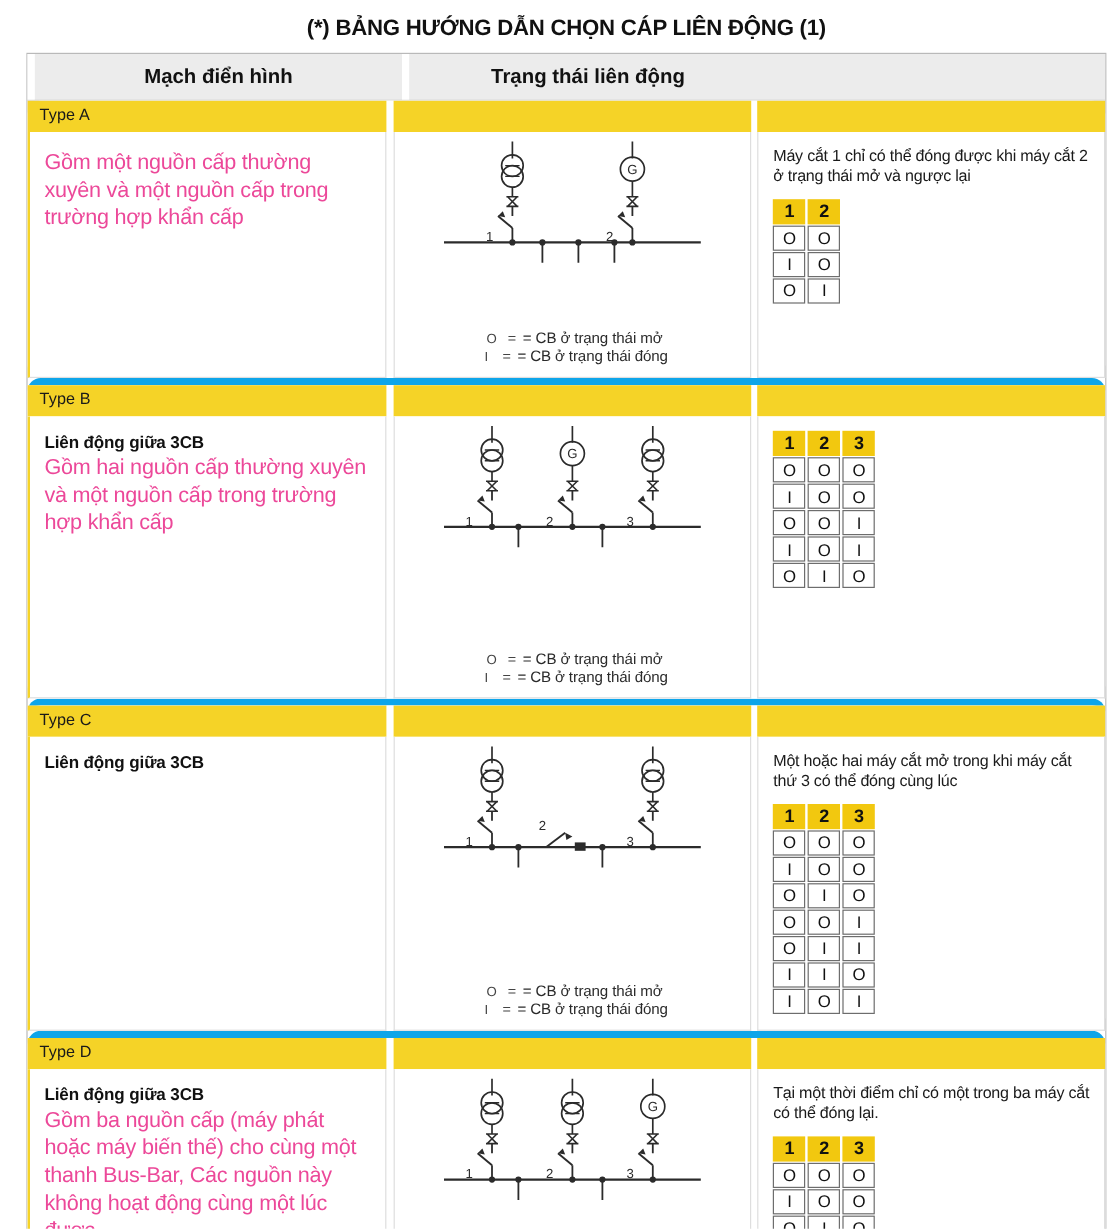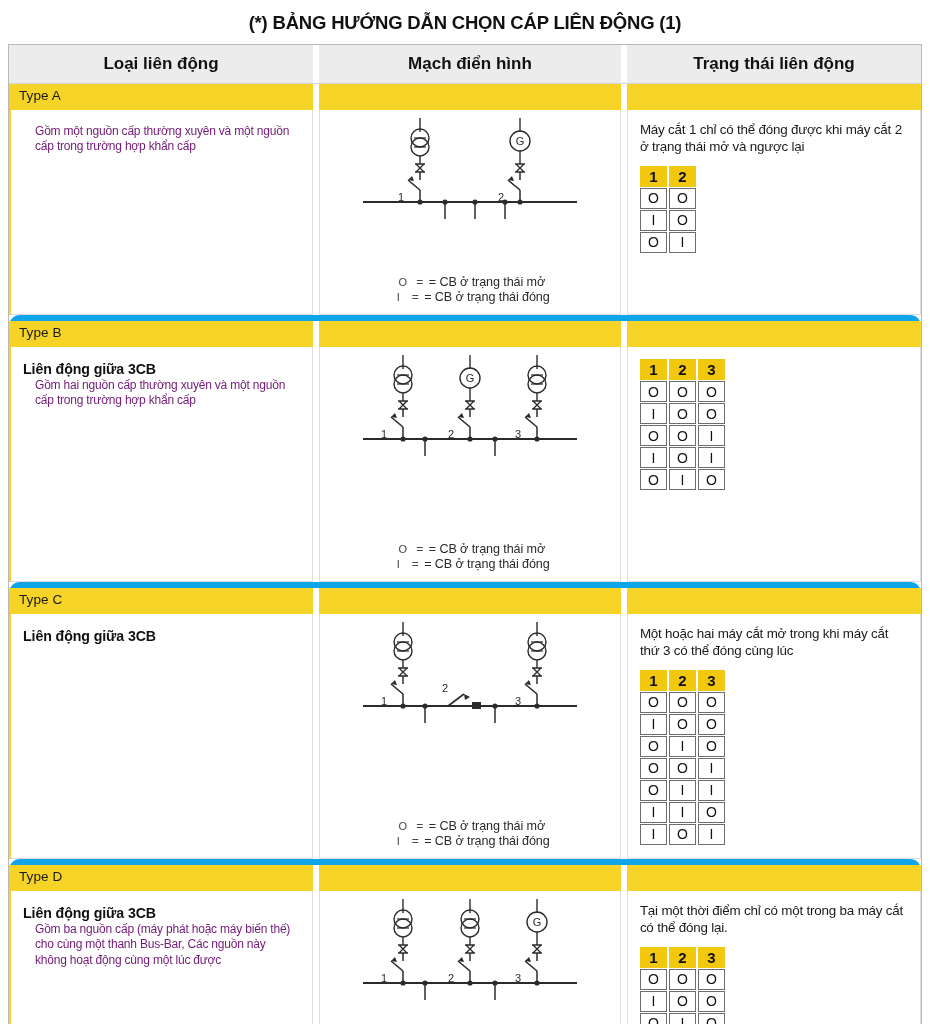--- a/index.html
+++ b/index.html
@@ -12,20 +12,21 @@
     height: 1024px;
     font-family: "Liberation Sans", sans-serif;
     color: #1a1a1a;
     overflow: hidden;
   }
   .page {
     position: relative;
     width: 930px;
     height: 1024px;
     box-sizing: border-box;
+    padding-left: 14px;
   }
   .doc-title {
     text-align: center;
     font-size: 18.5px;
     font-weight: bold;
     letter-spacing: -0.2px;
     padding-top: 12px;
     padding-bottom: 10px;
     color: #111111;
   }
@@ -99,25 +100,24 @@
     padding: 14px 16px 10px 12px;
   }
   .desc-title {
     font-size: 14.2px;
     font-weight: bold;
     color: #111;
     margin-bottom: 1px;
     letter-spacing: -0.1px;
   }
   .desc-text {
-    font-size: 12px;
+    font-size: 18px;
     line-height: 1.28;
-    color: #701a75;
+    color: #ec4899;
     letter-spacing: -0.2px;
-    margin-left: 12px;
   }
 
   
   .states-wrap {
     display: flex;
     padding: 12px 10px 10px 12px;
     gap: 10px;
     flex-direction: column;
   }
   .states-text {
@@ -203,21 +203,20 @@
 </head>
 <body>
 
 <div class="page">
 
   <div class="doc-title">(*) BẢNG HƯỚNG DẪN CHỌN CÁP LIÊN ĐỘNG (1)</div>
 
   <div class="table-frame">
 
     <div class="thead">
-      <div class="th col-1">Loại liên động</div>
       <div class="gap-col"></div>
       <div class="th col-2">Mạch điển hình</div>
       <div class="gap-col"></div>
       <div class="th col-3">Trạng thái liên động</div>
     </div>
 
     <div id="sections-host">
         <div class="section">
           <div class="row-band">
             <div class="band-cell col-1">

